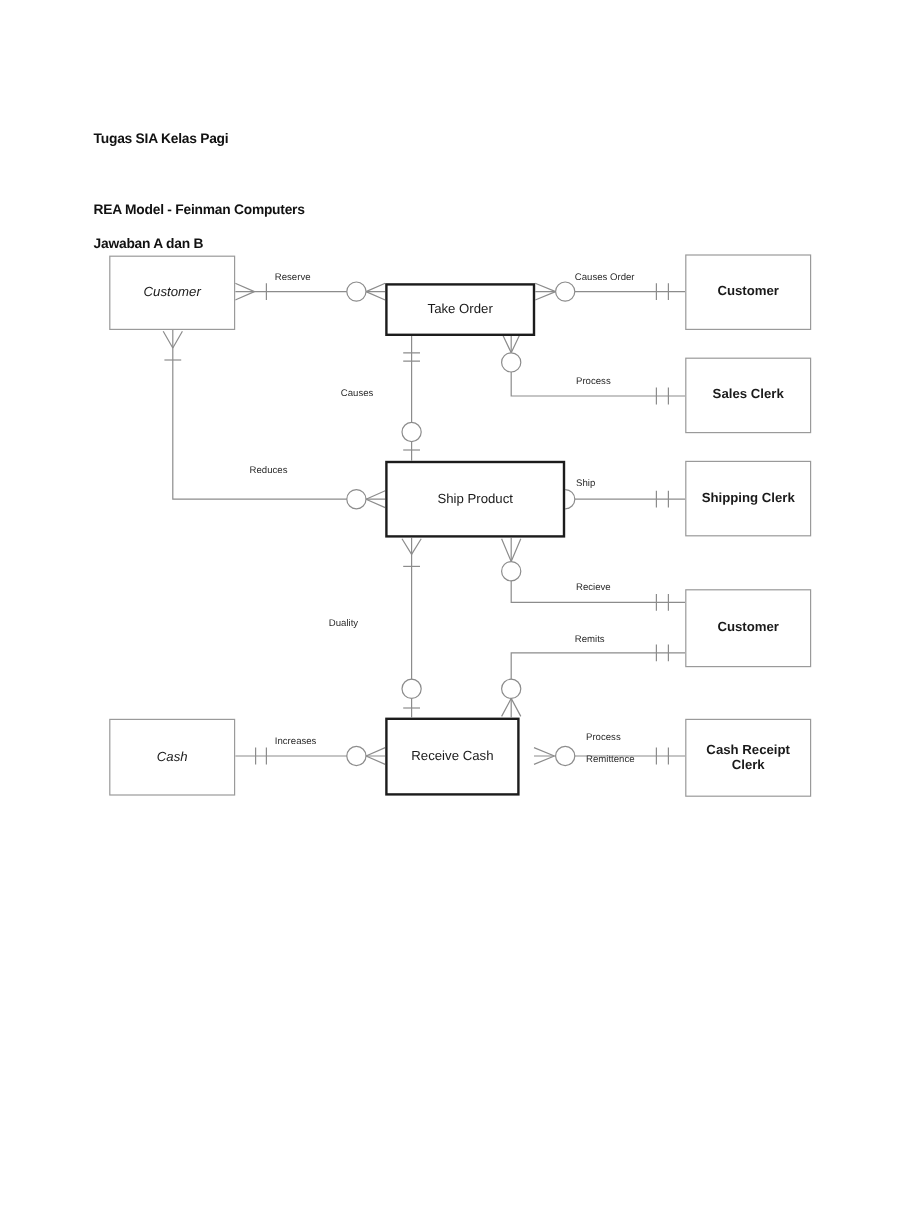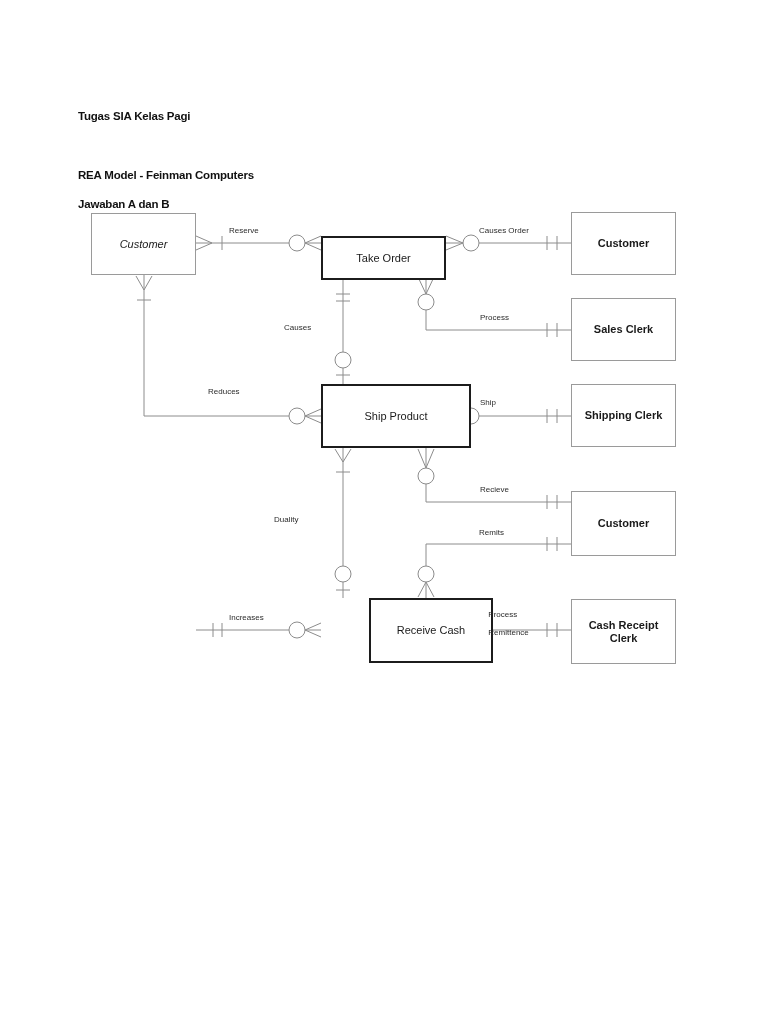--- a/index.html
+++ b/index.html
@@ -131,22 +131,23 @@
     <div class="box thin agent" style="left:571px;top:212px;width:105px;height:63px;">Customer</div>
 
     <div class="box thin agent" style="left:571px;top:298px;width:105px;height:63px;">Sales Clerk</div>
 
     <div class="box thick" style="left:321px;top:384px;width:150px;height:64px;">Ship Product</div>
 
     <div class="box thin agent" style="left:571px;top:384px;width:105px;height:63px;">Shipping Clerk</div>
 
     <div class="box thin agent" style="left:571px;top:491px;width:105px;height:65px;">Customer</div>
 
+    <div class="box thin resource" style="left:91px;top:599px;width:105px;height:64px;">Cash</div>
 
-    <div class="box thick" style="left:321px;top:598px;width:124px;height:65px;margin-left:48px;">Receive Cash</div>
+    <div class="box thick" style="left:321px;top:598px;width:112px;height:65px;">Receive Cash</div>
 
     <div class="box thin agent" style="left:571px;top:599px;width:105px;height:65px;">Cash Receipt Clerk</div>
 
     <div class="rel-label" style="left:229px;top:226px;width:60px;">Reserve</div>
     <div class="rel-label" style="left:479px;top:226px;width:60px;">Causes Order</div>
     <div class="rel-label" style="left:480px;top:313px;width:60px;">Process</div>
     <div class="rel-label" style="left:284px;top:323px;width:44px;">Causes</div>
     <div class="rel-label" style="left:208px;top:387px;width:60px;">Reduces</div>
     <div class="rel-label" style="left:480px;top:398px;width:60px;">Ship</div>
     <div class="rel-label" style="left:480px;top:485px;width:60px;">Recieve</div>

